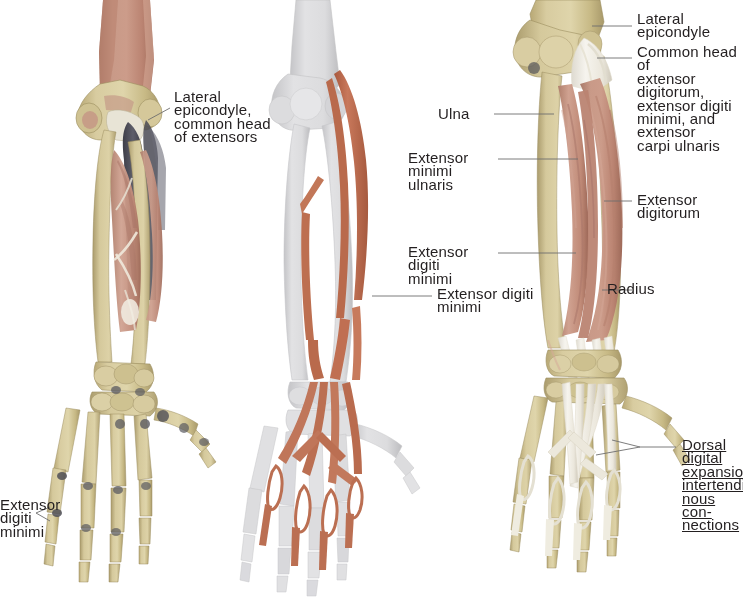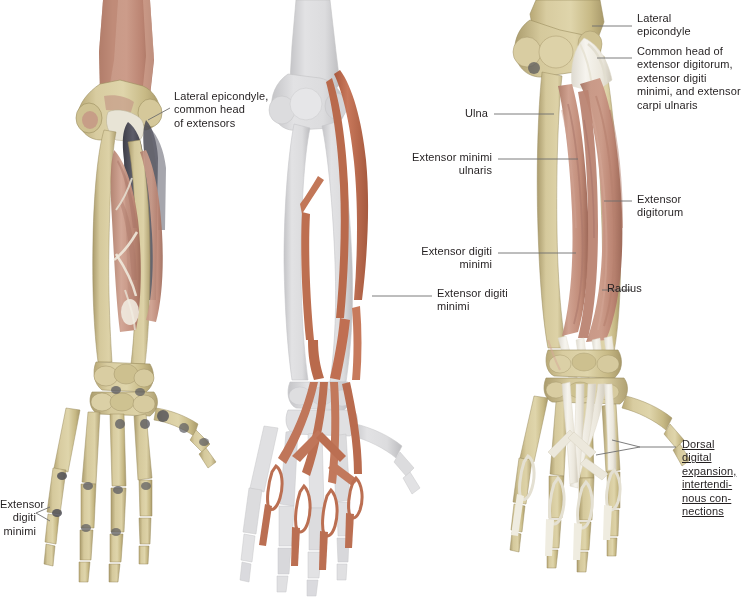--- a/index.html
+++ b/index.html
@@ -6,28 +6,28 @@
   html,body{margin:0;padding:0;background:#ffffff;}
   body{
     width:743px;height:603px;overflow:hidden;position:relative;
     font-family:"Liberation Sans","DejaVu Sans",sans-serif;
     color:#231f20;
   }
   #figure{position:absolute;inset:0;width:743px;height:603px;}
   svg{display:block;}
   .lbl{
     position:absolute;
-    font-size:11px;
+    font-size:15px;
     line-height:13.4px;
     color:#231f20;
     letter-spacing:0.01em;
     white-space:pre-line;
     font-family:"Liberation Sans","DejaVu Sans",sans-serif;
   }
-  .lbl.right{text-align:right;}
+  .lbl.right{}
   .lbl.left{text-align:left;}
 </style>
 </head>
 <body>
 
 <div id="figure">
 <svg width="743" height="603" viewBox="0 0 743 603" xmlns="http://www.w3.org/2000/svg">
   <defs>
     <linearGradient id="boneG" x1="0" y1="0" x2="1" y2="0">
       <stop offset="0" stop-color="#b8a875"></stop>

